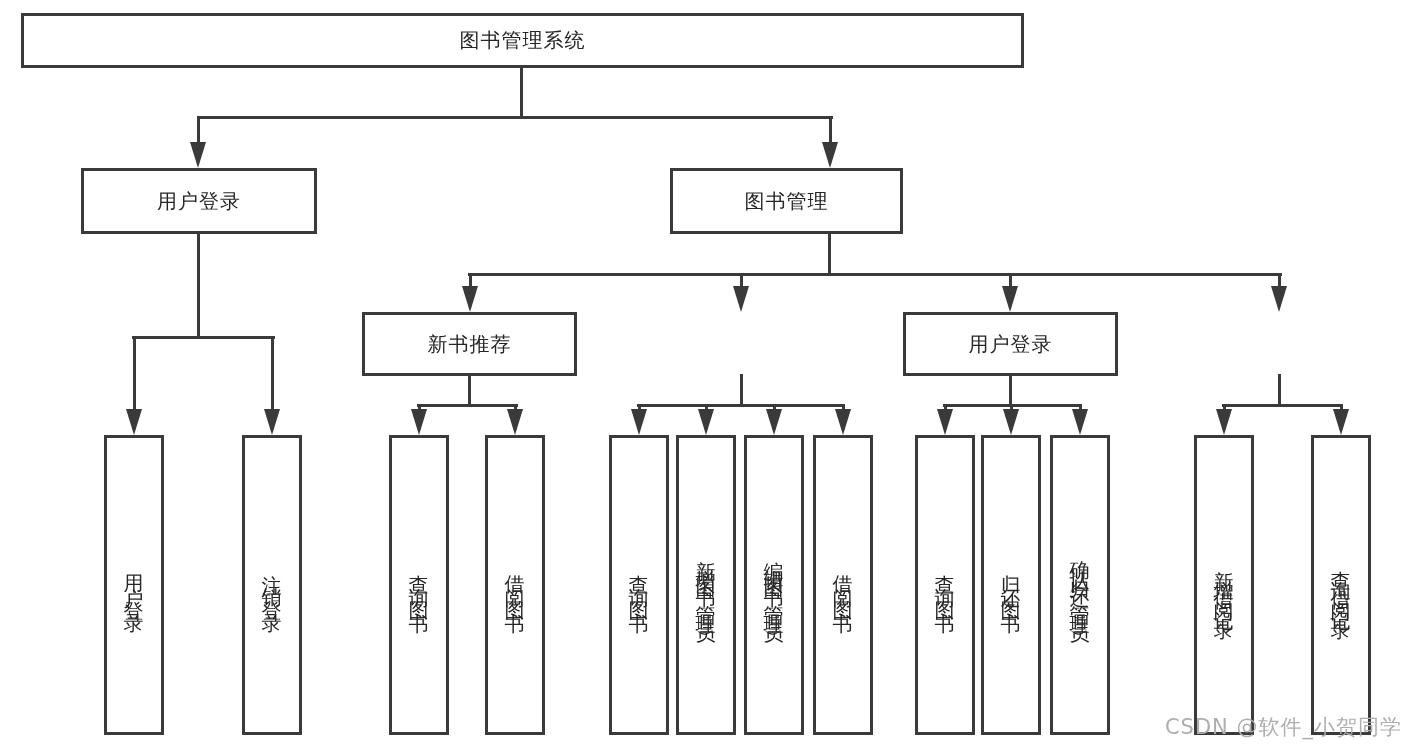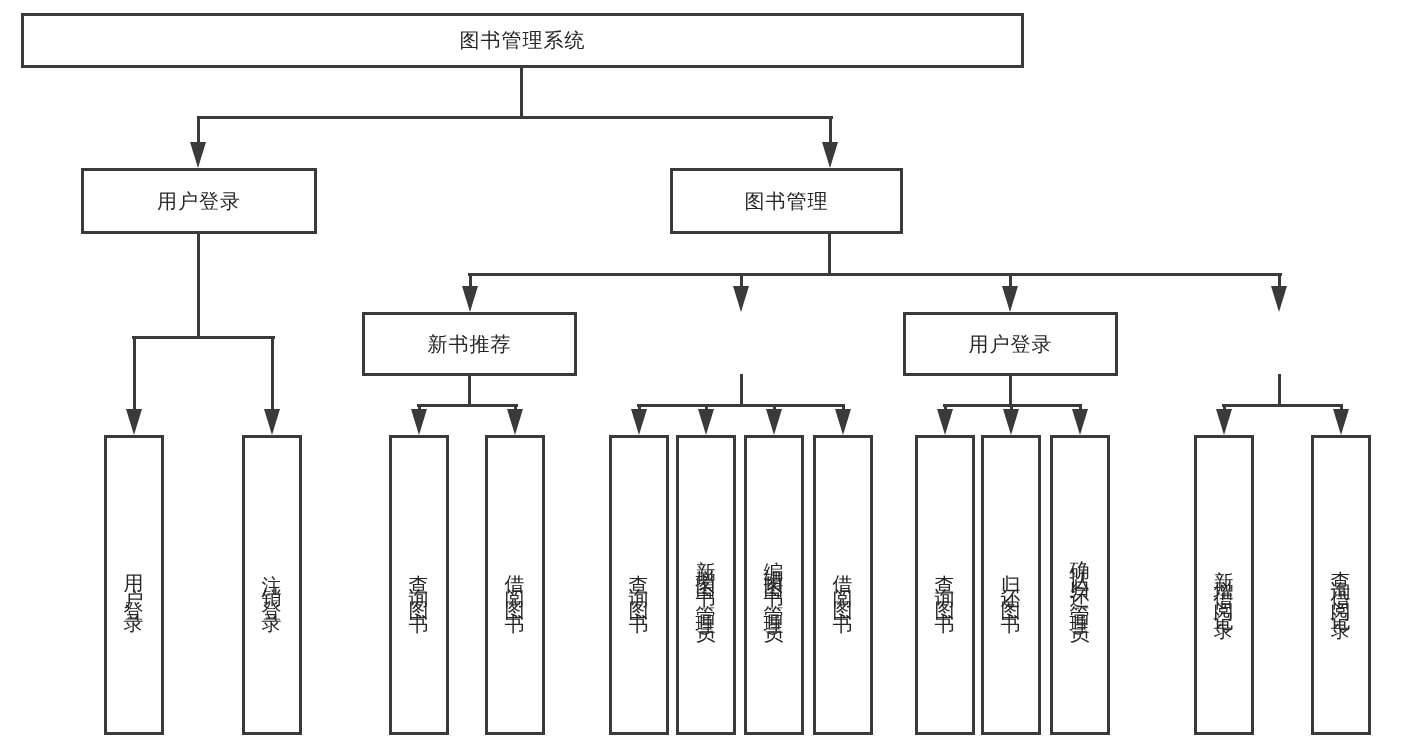--- a/index.html
+++ b/index.html
@@ -166,13 +166,14 @@
       <div class="cline" style="left: 1010px; top: 406px; width: 3px; height: 15px;"></div>
       <div class="ahead" style="left: 1003px; top: 409px;"></div>
       <div class="cline" style="left: 1079px; top: 406px; width: 3px; height: 15px;"></div>
       <div class="ahead" style="left: 1072px; top: 409px;"></div>
       <div class="cline" style="left: 1223px; top: 406px; width: 3px; height: 15px;"></div>
       <div class="ahead" style="left: 1216px; top: 409px;"></div>
       <div class="cline" style="left: 1340px; top: 406px; width: 3px; height: 15px;"></div>
       <div class="ahead" style="left: 1333px; top: 409px;"></div>
     </div>
 
+  <div class="watermark">CSDN @软件_小贺同学</div>
 </div>
 
 </body></html>

